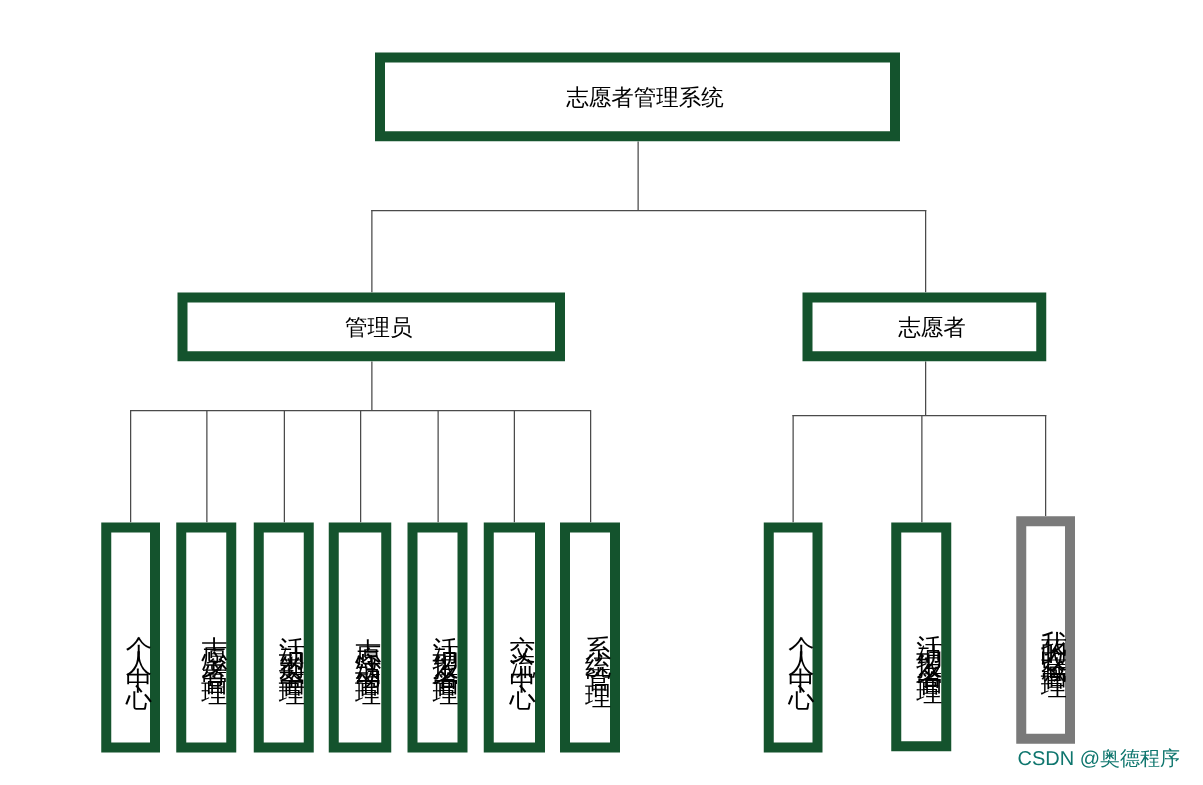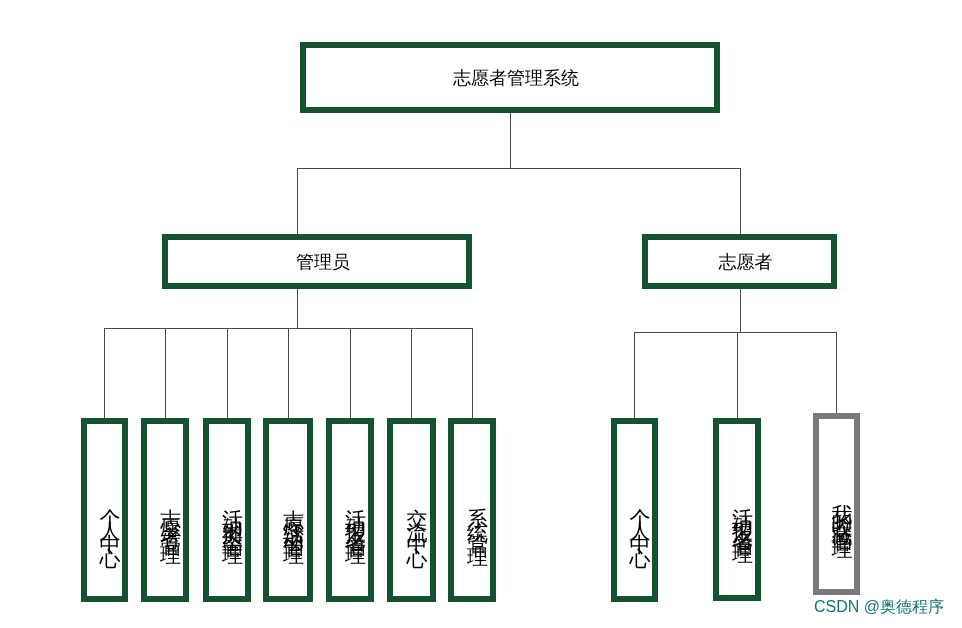--- a/index.html
+++ b/index.html
@@ -11,21 +11,21 @@
   .canvas {
     position: relative;
     width: 962px;
     height: 628px;
     background: #ffffff;
     overflow: hidden;
   }
   .node {
     position: absolute;
     background: #ffffff;
-    border: 6px solid #14532d;
+    border: 8px solid #14532d;
     box-sizing: border-box;
     display: flex;
     align-items: center;
     justify-content: center;
     color: #000000;
     padding-left: 12px;
   }
   .node.thick { border-color: #7a7a7a; }
   .hlabel {
     font-size: 18px;
@@ -80,21 +80,21 @@
   <div class="line v" style="left:740px; top:289px; height:43px;"></div>
   <div class="line h" style="left:634px; top:332px; width:203px;"></div>
   <div class="line v" style="left:634px; top:332px; height:86px;"></div>
   <div class="line v" style="left:737px; top:332px; height:86px;"></div>
   <div class="line v" style="left:836px; top:332px; height:81px;"></div>
 
   <div class="node" style="left:300px; top:42px; width:420px; height:71px;">
     <span class="hlabel">志愿者管理系统</span>
   </div>
 
-  <div class="node" style="left:142px; top:234px; width:310px; height:55px;margin-left:20px;">
+  <div class="node" style="left:142px; top:234px; width:310px; height:55px;">
     <span class="hlabel">管理员</span>
   </div>
   <div class="node" style="left:642px; top:234px; width:195px; height:55px;">
     <span class="hlabel">志愿者</span>
   </div>
 
   <div class="node" style="left:81px; top:418px; width:47px; height:184px;">
     <span class="vlabel cs4">个人中心</span>
   </div>
   <div class="node" style="left:141px; top:418px; width:48px; height:184px;">

